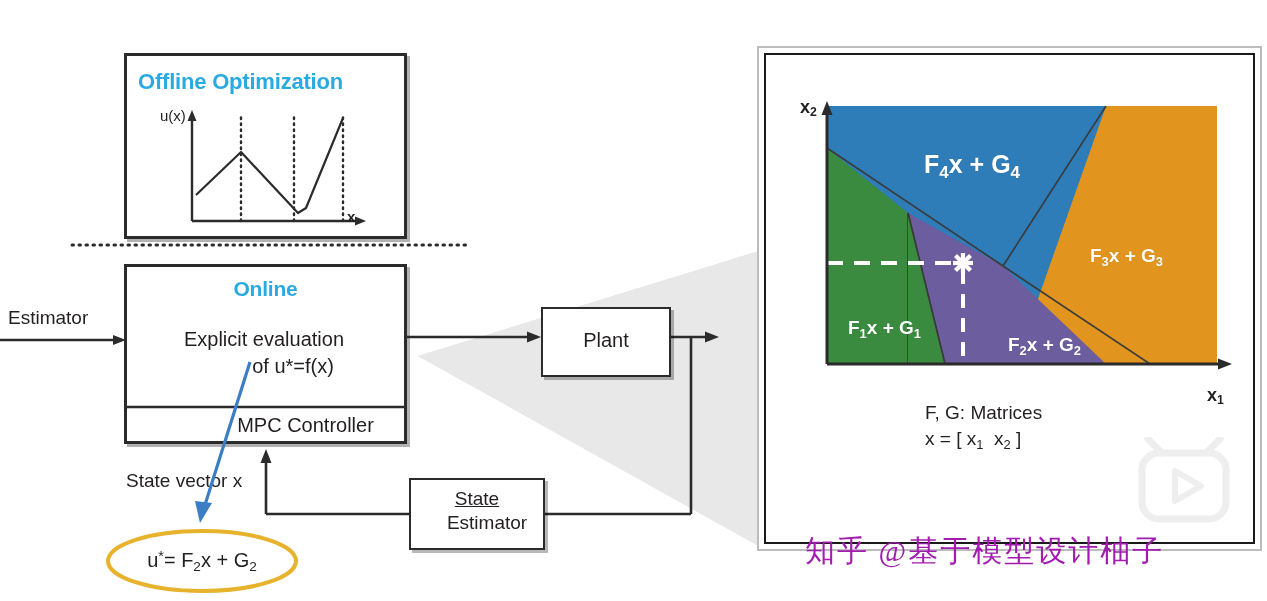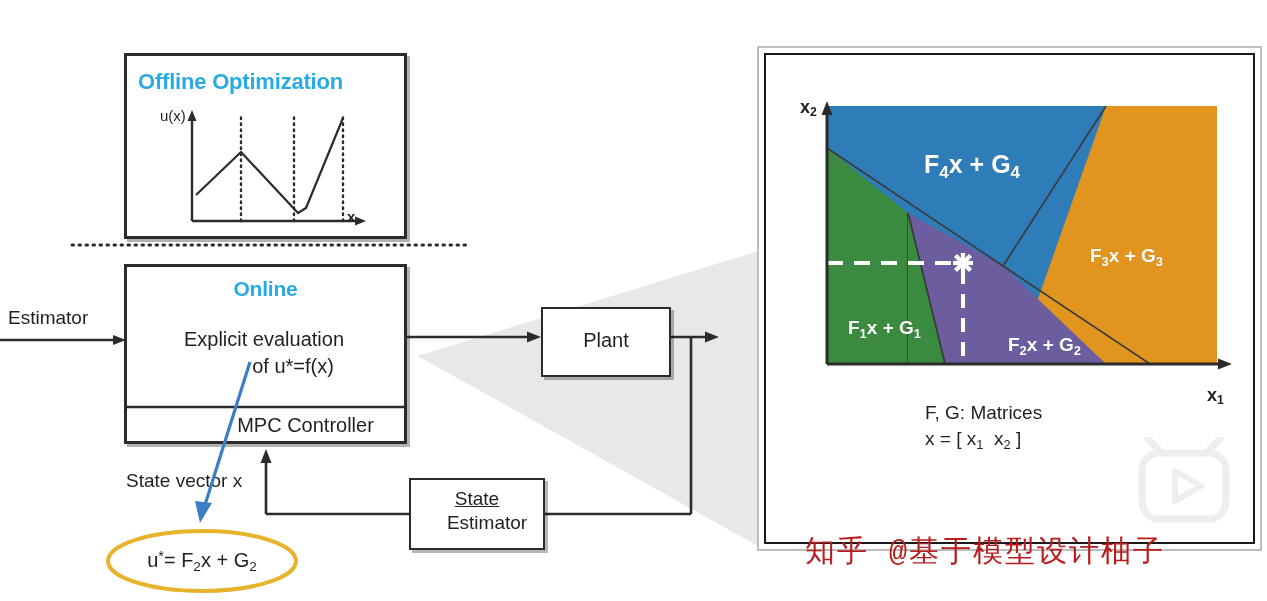--- a/index.html
+++ b/index.html
@@ -75,25 +75,25 @@
     box-sizing: border-box;
   }
   .panel-inner {
     border: 2px solid #1a1a1a;
     background: #ffffff;
     box-sizing: border-box;
   }
 
   
   .wm-text {
-    color: #b91c1c;
+    color: #a21caf;
     font-size: 30px;
     letter-spacing: 2px;
     white-space: nowrap;
-    font-family: Liberation Mono, monospace;
+    font-family: Liberation Serif, serif;
   }
 </style>
 </head>
 <body>
 
 <div id="root">
 
   <div class="mbox abs" style="left:124px; top:53px; width:283px; height:186px;"></div>
 
   <div class="abs cyan-title" style="left:124px; top:69px; width:233px; font-size:22px;">Offline Optimization</div>

